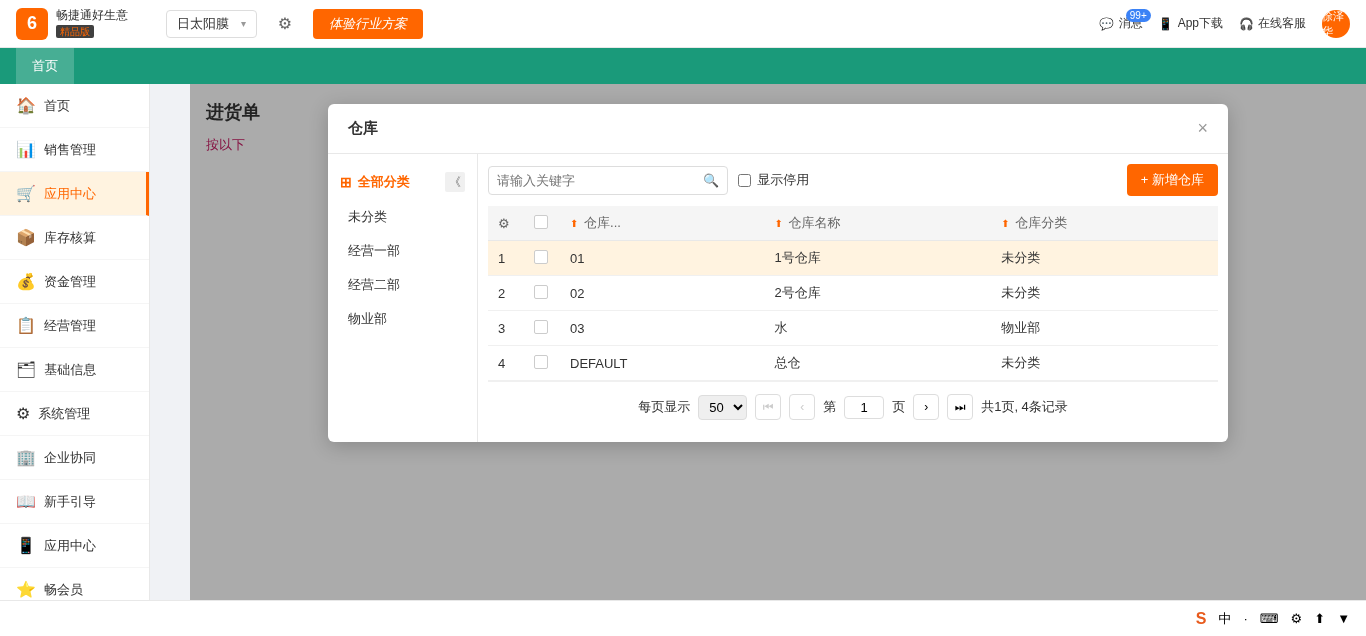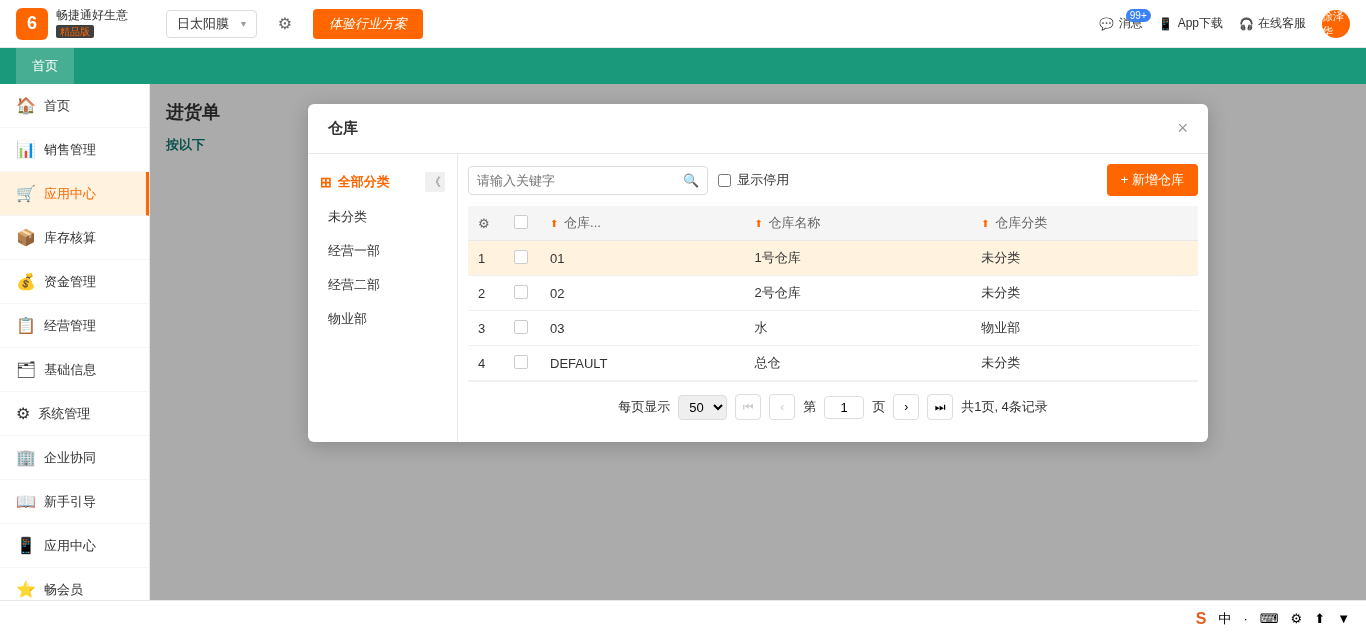--- a/index.html
+++ b/index.html
@@ -106,20 +106,21 @@
     }
     .sidebar-item.active { background: #fff3e0; color: #ff6600; border-right: 3px solid #ff6600; }
     .sidebar-icon { font-size: 16px; }
 
     
     .content-area {
       flex: 1;
       background: #f5f5f5;
       overflow: auto;
       position: relative;
+      margin-left: 40px;
     }
 
     
     .modal-overlay {
       position: absolute; top: 0; left: 0; right: 0; bottom: 0;
       background: rgba(0,0,0,0.3);
       z-index: 100;
       display: flex; align-items: flex-start; justify-content: center;
       padding-top: 20px;
     }
@@ -246,21 +247,21 @@
     }
 
     
     .page-content {
       padding: 16px;
     }
     .page-title { font-size: 18px; font-weight: 600; color: #333; margin-bottom: 12px; }
     .page-toolbar {
       display: flex; align-items: center; gap: 8px; margin-bottom: 12px;
     }
-    .page-toolbar .label { font-size: 13px; color: #0f766e; font-weight: bold; }
+    .page-toolbar .label { font-size: 13px; color: #be185d; }
 
     
     .bottom-bar {
       position: fixed; bottom: 0; left: 0; right: 0;
       height: 36px; background: #fff; border-top: 1px solid #e8e8e8;
       display: flex; align-items: center; justify-content: flex-end;
       padding: 0 16px; gap: 12px; z-index: 200;
     }
 
     .checkbox-custom {

